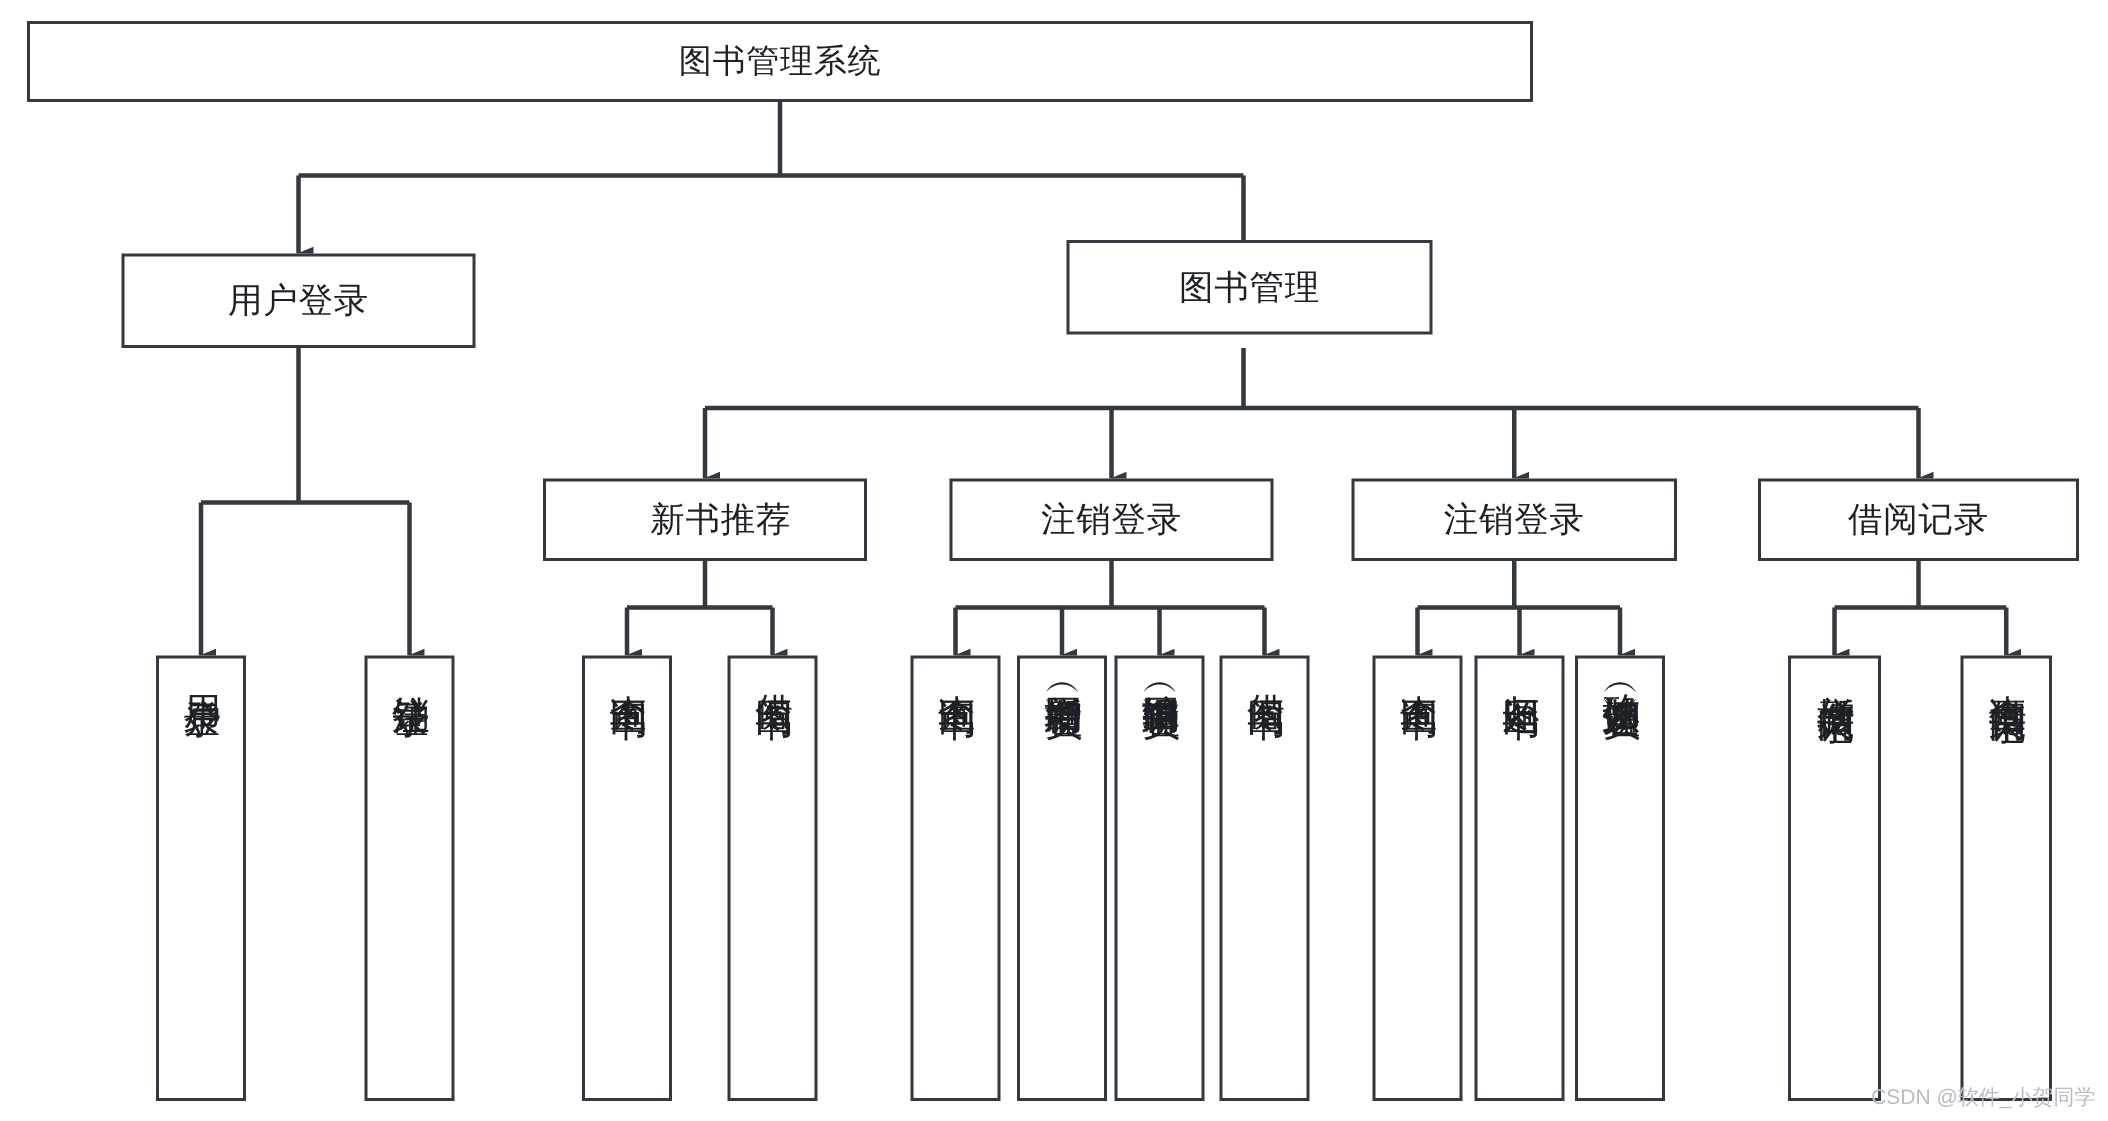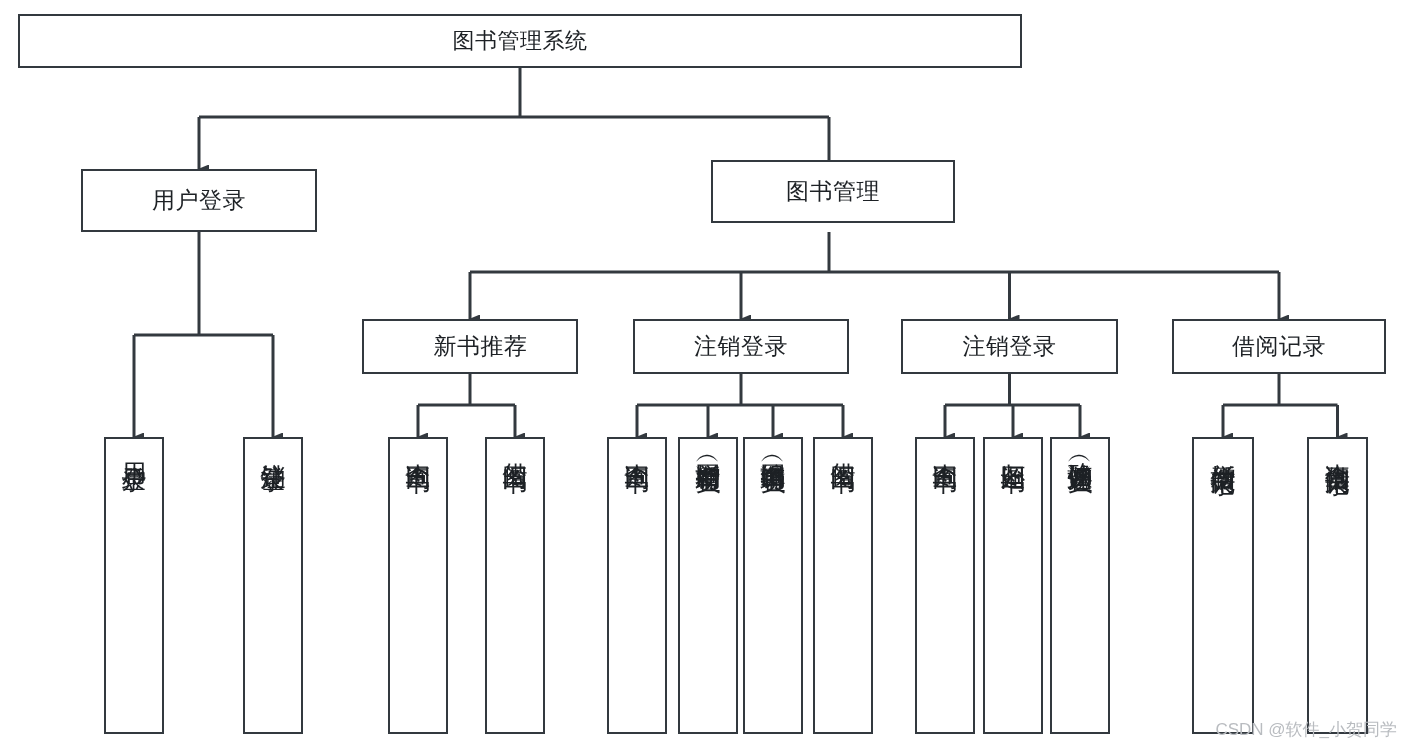--- a/index.html
+++ b/index.html
@@ -63,21 +63,21 @@
     margin: 0 auto;
   }
   .node-vertical.tall-text .node-label {
     letter-spacing: 1px;
   }
   #watermark {
     position: absolute;
     right: 8px;
     bottom: 6px;
     color: #b9bcc0;
-    font-size: 17px;
+    font-size: 14px;
     font-family: "Liberation Sans", "DejaVu Sans", sans-serif;
     white-space: nowrap;
     pointer-events: none;
   }
 </style>
 </head>
 <body>
 
 <div id="diagram-root">
 

